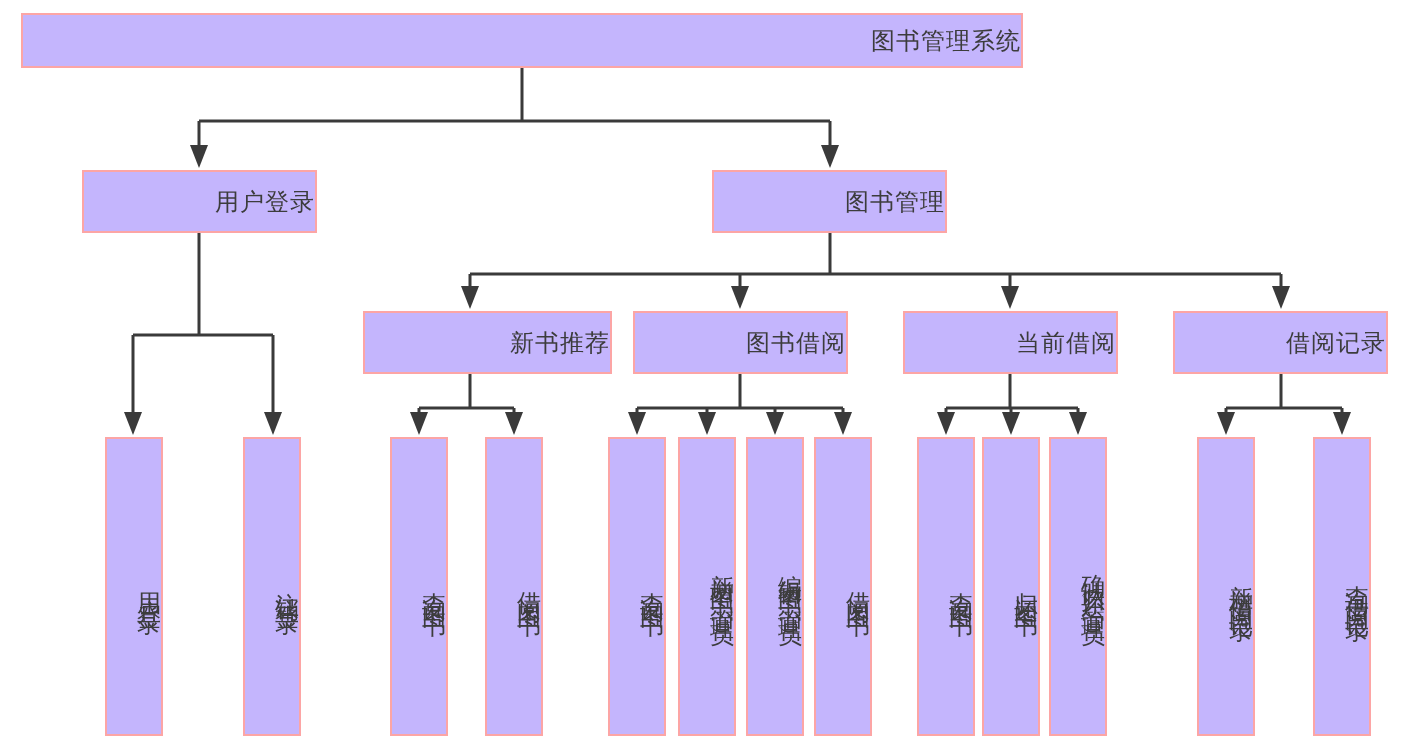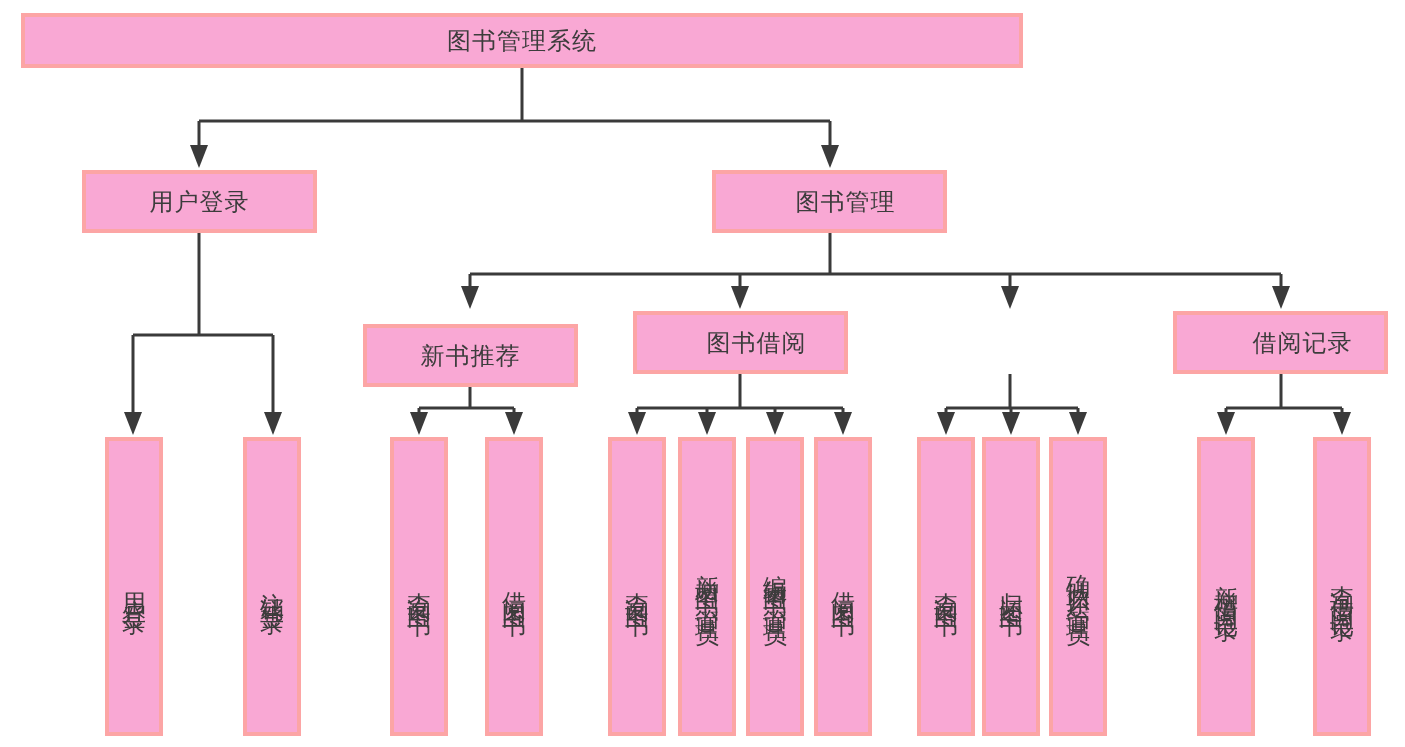--- a/index.html
+++ b/index.html
@@ -2,37 +2,37 @@
 <html><head>
 <meta charset="utf-8">
 <style>
   html,body{margin:0;padding:0;background:#fff;}
   #stage{
     position:relative;width:1405px;height:747px;background:#ffffff;overflow:hidden;
     font-family:"Liberation Sans", sans-serif;
   }
   #wires{position:absolute;left:0;top:0;width:1405px;height:747px;}
   .node{
-    position:absolute;box-sizing:border-box;background:#f9a8d4;
-    border:4px solid #fca5a5;display:flex;align-items:center;justify-content:center;
+    position:absolute;box-sizing:border-box;background:#c4b5fd;
+    border:2px solid #fca5a5;display:flex;align-items:center;justify-content:flex-end;
   }
   .node .lbl{
     color:#3c3c3c;font-size:24px;letter-spacing:1px;white-space:nowrap;line-height:1;
   }
   .leaf .lbl{
     writing-mode:vertical-rl;text-orientation:mixed;letter-spacing:7px;
     font-size:24px;line-height:1;
   }
   
   .box-root{left:21px;top:13px;width:1002px;height:55px;}
   
   .box-l2a{left:82px;top:170px;width:235px;height:63px;}
   .box-l2b{left:712px;top:170px;width:235px;height:63px;padding-left:32px;}
   
-  .box-l3a{left:363px;top:324px;width:215px;height:63px;}
+  .box-l3a{left:363px;top:311px;width:249px;height:63px;}
   .box-l3b{left:633px;top:311px;width:215px;height:63px;padding-left:32px;}
   .box-l3c{left:903px;top:311px;width:215px;height:63px;}
   .box-l3d{left:1173px;top:311px;width:215px;height:63px;padding-left:44px;}
   
   .leaf{top:437px;width:58px;height:299px;}
   .lf1{left:105px;}  .lf2{left:243px;}
   .lf3{left:390px;}  .lf4{left:485px;}
   .lf5{left:608px;}  .lf6{left:678px;}  .lf7{left:746px;}  .lf8{left:814px;}
   .lf9{left:917px;}  .lf10{left:982px;} .lf11{left:1049px;}
   .lf12{left:1197px;}.lf13{left:1313px;}
@@ -89,20 +89,23 @@
   <div class="node box-l2b">
     <span class="lbl">图书管理</span>
   </div>
 
   <div class="node box-l3a">
     <span class="lbl">新书推荐</span>
   </div>
   <div class="node box-l3b">
     <span class="lbl">图书借阅</span>
   </div>
+  <div class="node box-l3c">
+    <span class="lbl">当前借阅</span>
+  </div>
   <div class="node box-l3d">
     <span class="lbl">借阅记录</span>
   </div>
 
   <div class="node leaf lf1">
     <span class="lbl">用户登录</span>
   </div>
   <div class="node leaf lf2">
     <span class="lbl">注销登录</span>
   </div>

